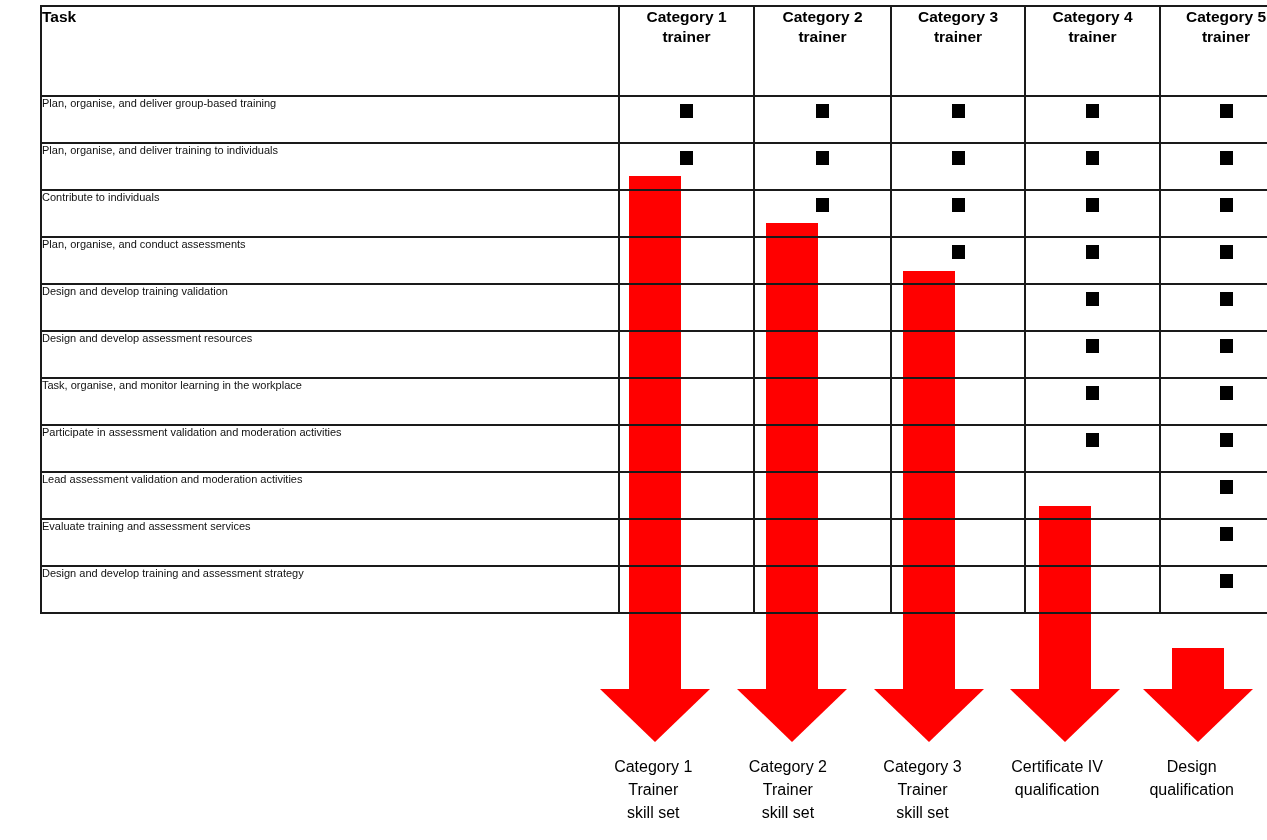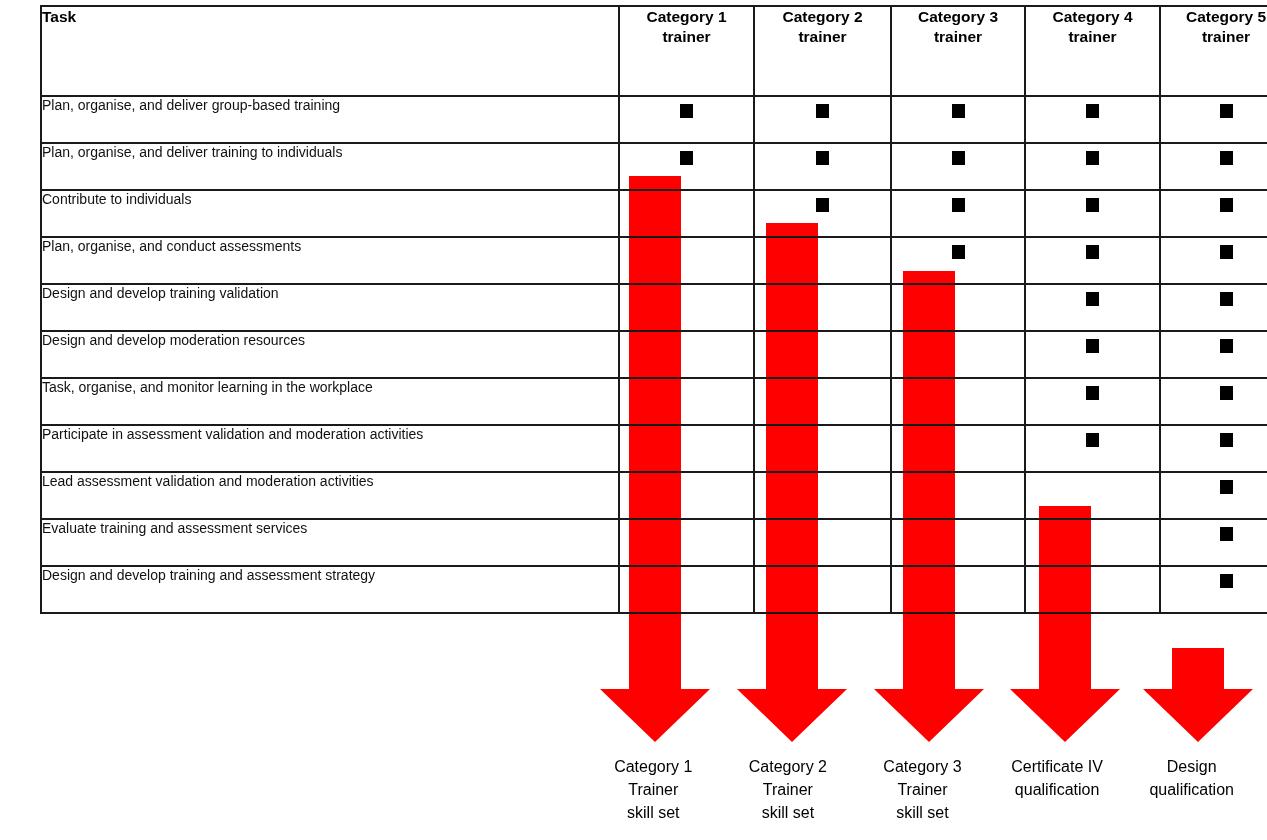--- a/index.html
+++ b/index.html
@@ -63,21 +63,21 @@
   }
   th.cat-head {
     text-align: center;
     padding: 6px 2px 0 2px;
     height: 88px;
   }
   tbody td {
     height: 45px;
   }
   td.task-cell {
-    font-size: 14px;
+    font-size: 11px;
     color: #111111;
     text-align: left;
     padding: 7px 0 0 9px;
     white-space: nowrap;
     font-weight: normal;
   }
   td.mark-cell {
     text-align: center;
     position: relative;
   }
@@ -267,21 +267,21 @@
             <span class="mark empty"></span>
           </td>
           <td class="mark-cell">
             <span class="mark"></span>
           </td>
           <td class="mark-cell">
             <span class="mark"></span>
           </td>
         </tr>
         <tr>
-          <td class="task-cell">Design and develop moderation resources</td>
+          <td class="task-cell">Design and develop assessment resources</td>
           <td class="mark-cell">
             <span class="mark empty"></span>
           </td>
           <td class="mark-cell">
             <span class="mark empty"></span>
           </td>
           <td class="mark-cell">
             <span class="mark empty"></span>
           </td>
           <td class="mark-cell">

